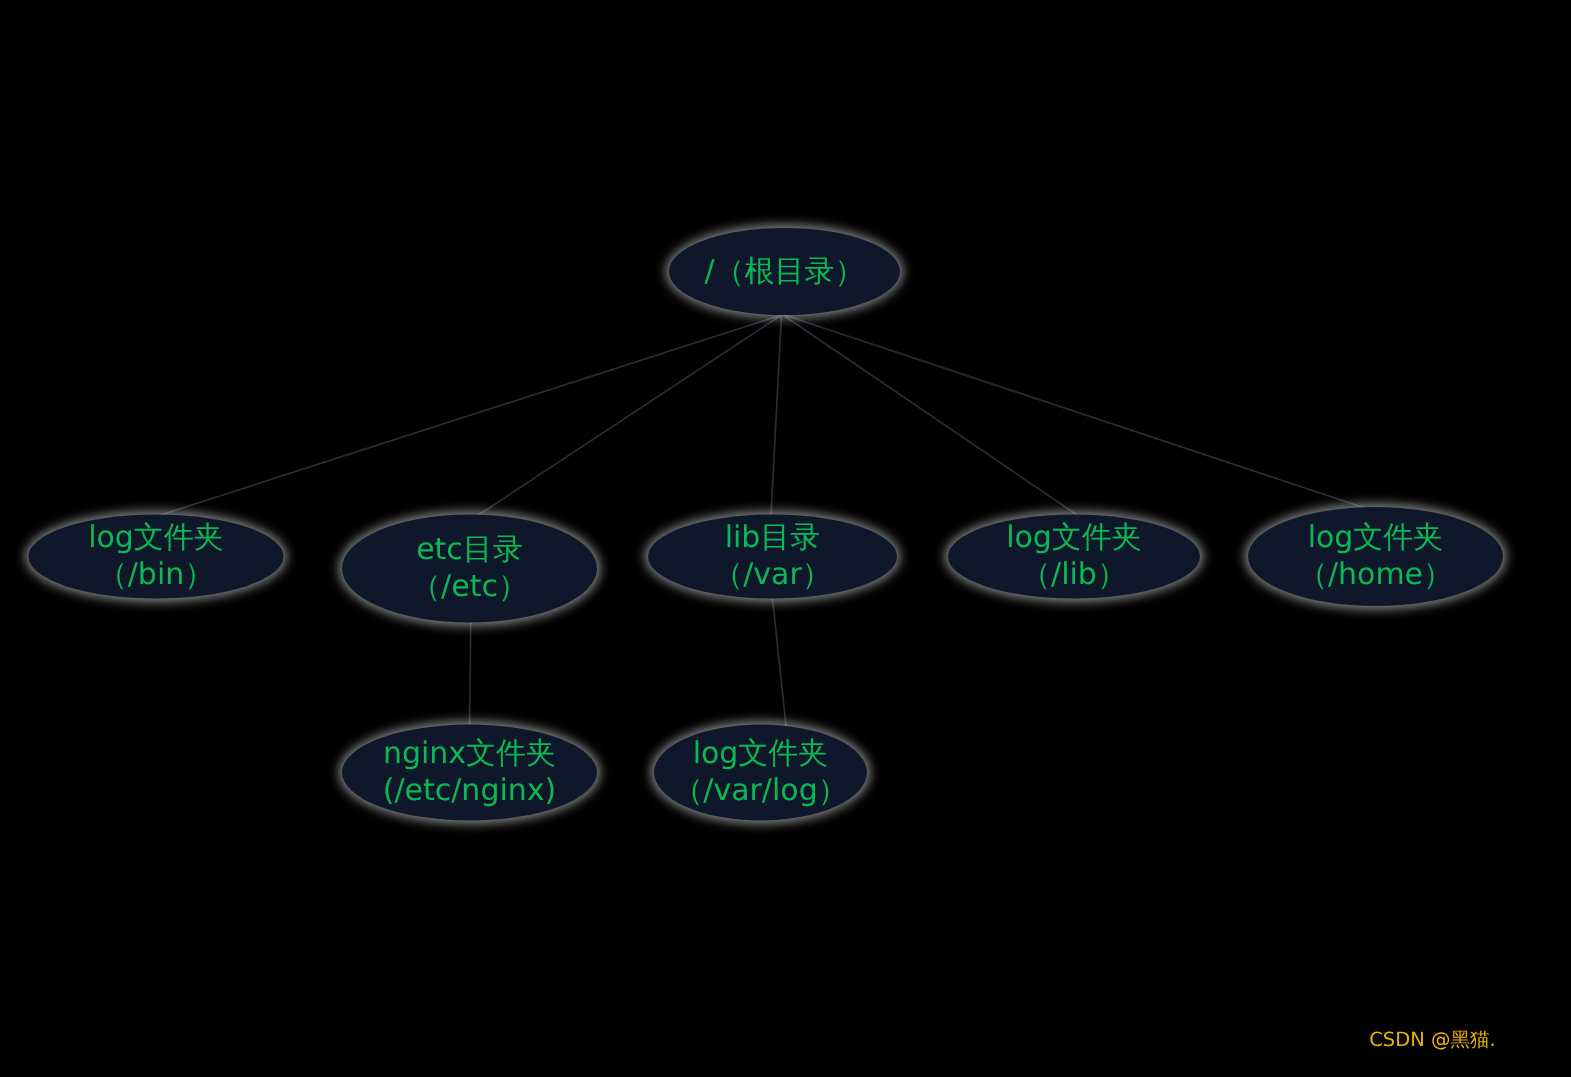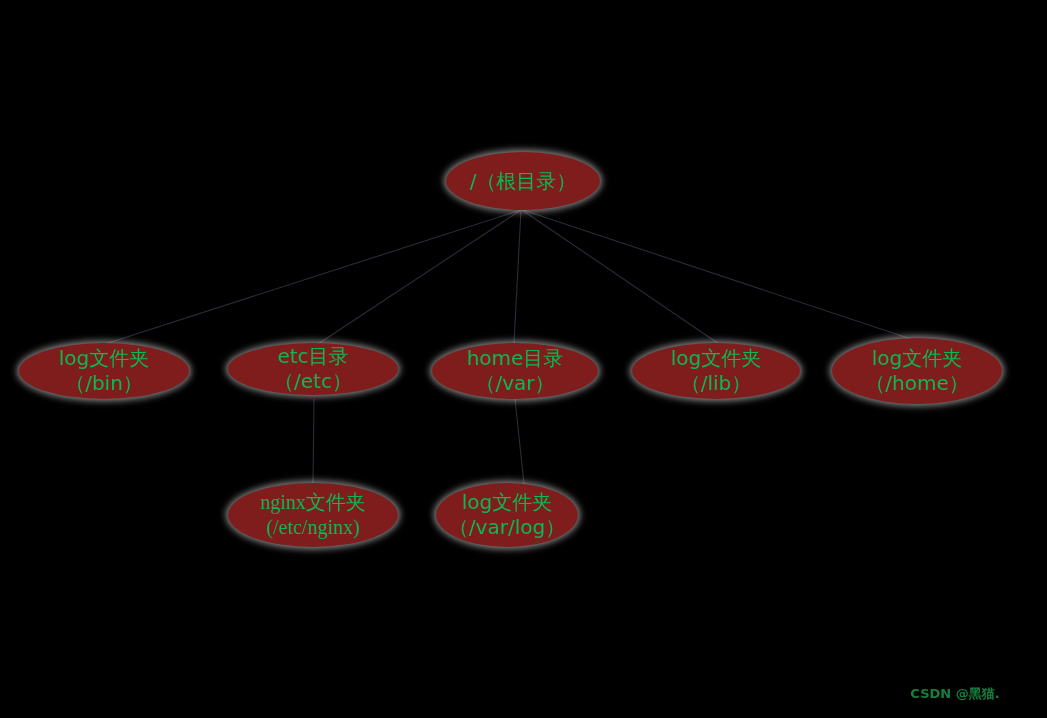--- a/index.html
+++ b/index.html
@@ -26,21 +26,21 @@
     position: absolute;
     left: 0;
     top: 0;
     width: 1047px;
     height: 718px;
     pointer-events: none;
   }
   .node {
     position: absolute;
     box-sizing: border-box;
-    background: #7f1d1d;
+    background: #0f172a;
     border-radius: 50%;
     display: flex;
     align-items: center;
     justify-content: center;
     text-align: center;
     color: #0BB954;
     font-size: 20px;
     line-height: 25px;
     letter-spacing: 0px;
     white-space: normal;
@@ -49,26 +49,25 @@
   .node .label {
     display: block;
     padding: 0 14px;
     transform: translateY(-0.5px);
   }
   .node-root {
     color: #0BB954;
   }
   .watermark {
     position: absolute;
-    color: #15803d;
+    color: #eab308;
     font-size: 13px;
     line-height: 16px;
     white-space: nowrap;
     font-family: "DejaVu Sans", "Liberation Sans", sans-serif;
-    font-weight: bold;
   }
 </style>
 </head>
 <body>
 
 <div id="canvas">
 
   <svg id="edge-layer" width="1047" height="718" viewBox="0 0 1047 718" xmlns="http://www.w3.org/2000/svg">
       <line x1="521" y1="210" x2="105" y2="344" stroke="#2b2b3a" stroke-width="1.1"></line>
       <line x1="521" y1="210" x2="318" y2="344" stroke="#2b2b3a" stroke-width="1.1"></line>
@@ -79,33 +78,33 @@
       <line x1="515" y1="399" x2="524" y2="484" stroke="#2b2b3a" stroke-width="1.1"></line>
     </svg>
 
   <div id="node-layer">
       <div class="node node-root" style="left: 446px; top: 152px; width: 154px; height: 58px;">
         <span class="label">/（根目录）</span>
       </div>
       <div class="node" style="left: 19px; top: 343px; width: 170px; height: 56px;">
         <span class="label">log文件夹（/bin）</span>
       </div>
-      <div class="node" style="left: 228px; top: 343px; width: 170px; height: 52px;">
+      <div class="node" style="left: 228px; top: 343px; width: 170px; height: 72px;">
         <span class="label">etc目录（/etc）</span>
       </div>
       <div class="node" style="left: 432px; top: 343px; width: 166px; height: 56px;">
-        <span class="label">home目录（/var）</span>
+        <span class="label">lib目录（/var）</span>
       </div>
       <div class="node" style="left: 632px; top: 343px; width: 168px; height: 56px;">
         <span class="label">log文件夹（/lib）</span>
       </div>
       <div class="node" style="left: 832px; top: 338px; width: 170px; height: 66px;">
         <span class="label">log文件夹（/home）</span>
       </div>
-      <div class="node" style="left: 228px; top: 483px; width: 170px; height: 64px; font-family: Liberation Serif, serif;">
+      <div class="node" style="left: 228px; top: 483px; width: 170px; height: 64px;">
         <span class="label">nginx文件夹(/etc/nginx)</span>
       </div>
       <div class="node" style="left: 436px; top: 483px; width: 142px; height: 64px;">
         <span class="label">log文件夹（/var/log）</span>
       </div>
     </div>
 
   <div class="watermark" style="left: 955px; top: 694px; transform: translate(-50%, -50%);">CSDN @黑猫.</div>
 
 </div>

